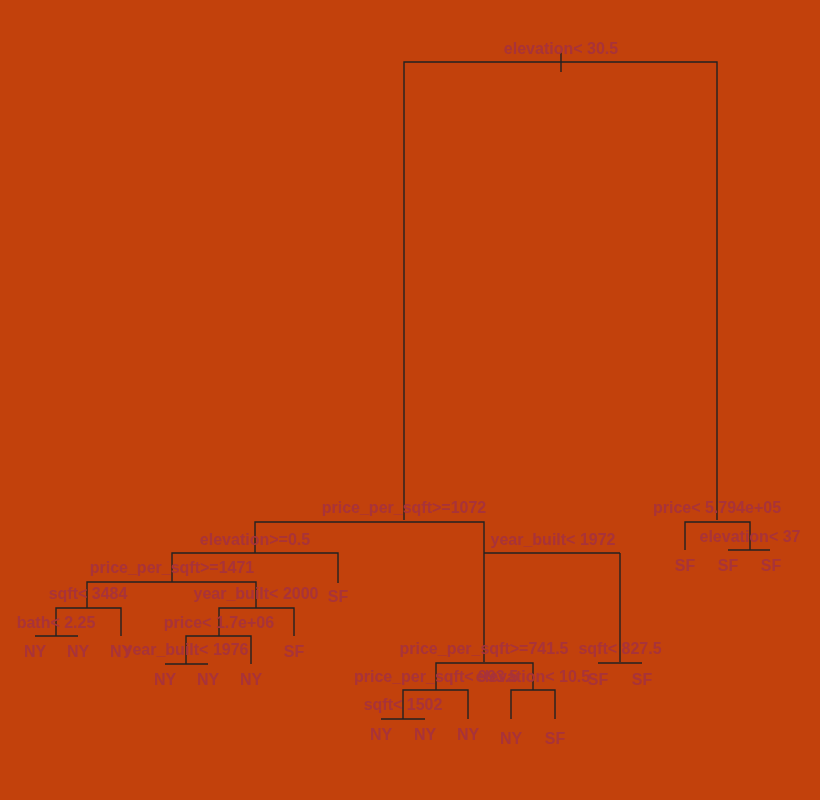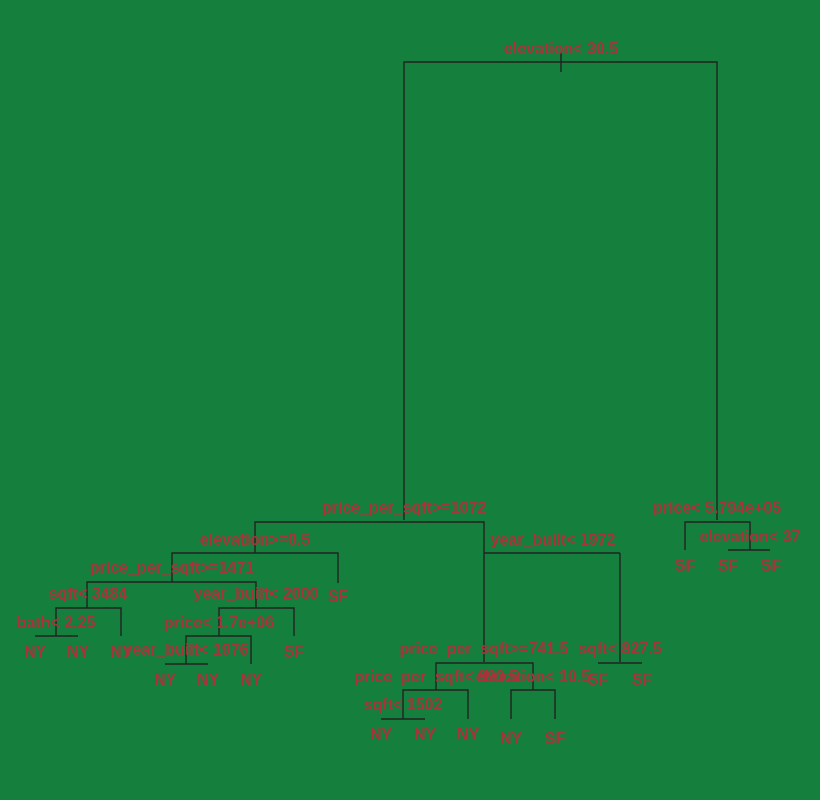--- a/index.html
+++ b/index.html
@@ -1,16 +1,16 @@
 <!DOCTYPE html>
 <html><head>
 <meta charset="utf-8">
 <style>
   html, body { margin: 0; padding: 0; background: #f5f5f5; }
-  #canvas { position: relative; width: 820px; height: 800px; background: #15803d; overflow: hidden; }
+  #canvas { position: relative; width: 820px; height: 800px; background: #c2410c; overflow: hidden; }
   svg { position: absolute; left: 0; top: 0; }
   .edge { stroke: #222; stroke-width: 1.4; fill: none; }
   .lbl { font-family: "Liberation Sans", sans-serif; font-weight: bold; font-size: 16px; fill: #a8333a; }
 </style>
 </head>
 <body>
 
 <div id="canvas">
 <svg width="820" height="800">
 

